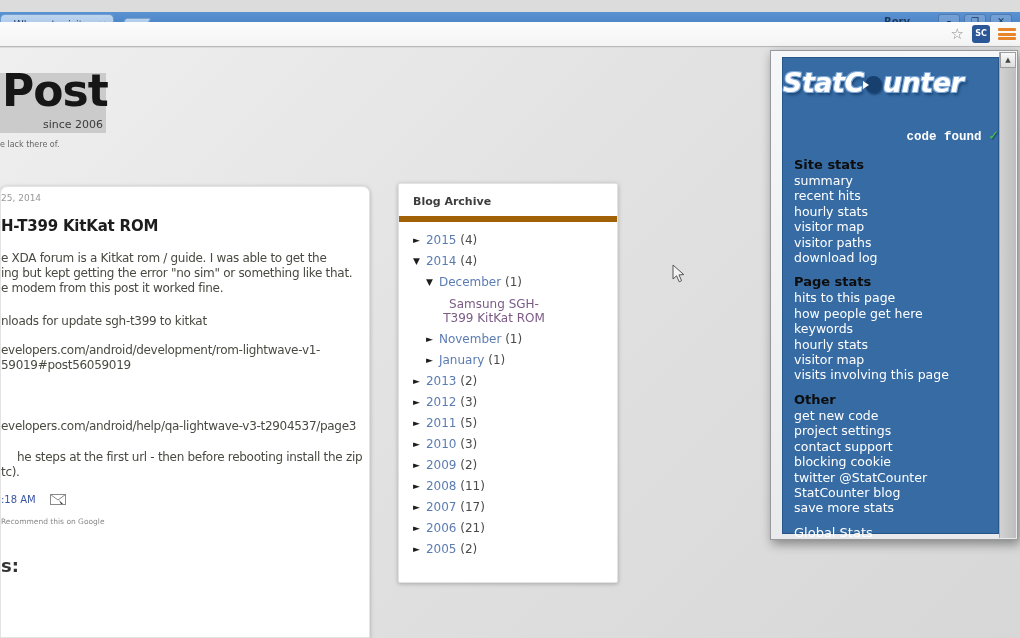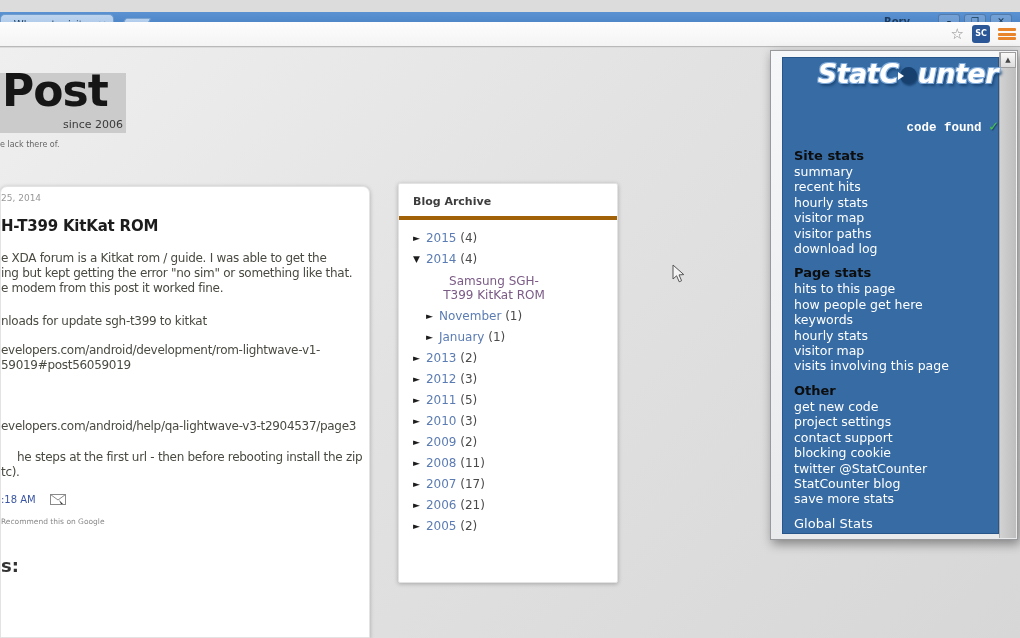--- a/index.html
+++ b/index.html
@@ -31,21 +31,21 @@
   .ext-badge { width:18px; height:18px; background:#2b5797; border-radius:3px; color:#fff;
     font-size:8px; font-weight:bold; text-align:center; line-height:18px; }
   .menu-icon { width:18px; height:14px; display:flex; flex-direction:column; justify-content:space-between; padding:1px 0;}
   .menu-icon i { display:block; height:3px; background:#e8842a; border-radius:1px; }
 
   
   .page { position:absolute; left:0; top:48px; width:1020px; height:590px;
     background:linear-gradient(135deg,#efefef 0%,#e2e2e2 45%,#d7d7d7 100%); }
 
   
-  .blog-header-box { position:absolute; left:0; top:25px; width:126px; height:60px; background:#cbcbcb; }
+  .blog-header-box { position:absolute; left:0; top:25px; width:106px; height:60px; background:#cbcbcb; }
   .blog-title { position:absolute; left:2px; top:-8px; font-size:44px; font-weight:bold; color:#161616; letter-spacing:-1px; }
   .blog-subtitle { position:absolute; right:3px; bottom:2px; font-size:11px; color:#3a3a3a; }
   .blog-tagline { position:absolute; left:0; top:92px; font-size:8px; color:#666; }
 
   
   .post-panel { position:absolute; left:0; top:138px; width:370px; height:452px;
     background:#fff; border:1px solid #e3e3e3; border-radius:7px 7px 0 0;
     box-shadow:0 1px 4px rgba(0,0,0,.25); overflow:hidden; }
   .pp { position:absolute; left:0; white-space:nowrap; }
   .pp-date { top:6px; font-size:9px; color:#989898; }
@@ -60,21 +60,21 @@
   .pp-time { font-size:10px; color:#3a55a4; }
   .envelope { width:16px; height:11px; }
   .pp-recommend { top:330px; font-size:7.5px; color:#888; }
   .pp-comments { top:368px; font-size:18px; font-weight:bold; color:#333; }
 
   
   .arch-panel { position:absolute; left:398px; top:135px; width:220px; height:400px;
     background:#fff; border:1px solid #e3e3e3; border-radius:2px;
     box-shadow:0 1px 4px rgba(0,0,0,.25); }
   .arch-head { padding:11px 0 8px 14px; font-size:11px; font-weight:bold; color:#3d3d3d;
-    border-bottom:4px solid #a16207; }
+    border-bottom:6px solid #a16207; }
   .arch-list { padding:12px 0 0 14px; }
   .arch-item { margin-bottom:8px; font-size:12px; line-height:13px; }
   .arch-item.ind1 { padding-left:13px; }
   .arch-item.ind2 { padding-left:22px; }
   .tri { font-size:9px; color:#1d1d1d; margin-right:6px; vertical-align:1px; }
   .alink { color:#5b7cb3; }
   .alink.visited { color:#7b5b86; display:inline-block; width:118px; text-align:center; line-height:14px; }
   .cnt { color:#4a4a4a; }
 
   
@@ -84,21 +84,21 @@
   .sc-popup { position:absolute; left:770px; top:2px; width:248px; height:490px;
     background:linear-gradient(#f6f7f8,#e9eaec); border:1px solid #97999c;
     box-shadow:2px 4px 10px rgba(0,0,0,.40); }
   .sc-panel { position:absolute; left:11px; top:6px; width:217px; height:477px;
     background:#366ba3; border:1px solid #28568a; }
   .sc-scrollbar { position:absolute; right:1px; top:1px; bottom:1px; width:17px;
     background:linear-gradient(90deg,#d2d2d2,#bebebe); border-left:1px solid #a8a8a8; }
   .sc-scroll-up { position:absolute; top:0; left:0; width:16px; height:16px;
     background:linear-gradient(#fafafa,#dcdcdc); border:1px solid #9e9e9e;
     font-size:7px; color:#444; text-align:center; line-height:14px; }
-  .sc-logo { padding-top:0; text-align:right; white-space:nowrap; }
+  .sc-logo { padding-top:9px; text-align:left; white-space:nowrap; }
   .logo-txt { font-size:27px; font-weight:800; color:#fff; letter-spacing:-0.5px; font-style:italic;
     text-shadow:-1px -1px 0 #7fa9d8, 1px -1px 0 #7fa9d8, -1px 1px 0 #7fa9d8, 1px 1px 0 #7fa9d8, 2px 3px 3px #1b4676; }
   .logo-o { display:inline-block; width:17px; height:17px; background:#17406e; border-radius:50%;
     margin:0 1px -1px 1px; position:relative; box-shadow:1px 2px 2px #1b4676; }
   .logo-o::before { content:""; position:absolute; left:-2px; top:5px; width:0; height:0;
     border-top:4px solid transparent; border-bottom:4px solid transparent; border-left:6px solid #fff; }
   .sc-status { text-align:right; margin:28px 0 12px; font-size:12.5px; font-weight:bold; color:#fff;font-family:Liberation Mono, monospace; }
   .sc-check { color:#46c24a; font-size:15px; text-shadow:1px 1px 1px rgba(0,0,0,.4); }
   .sc-sections { padding-left:11px; }
   .sc-section { margin-bottom:9px; }
@@ -167,20 +167,21 @@
       </div>
       <div class="pp pp-recommend">Recommend this on Google</div>
       <div class="pp pp-comments">s:</div>
     </div>
 
     <div class="arch-panel">
       <div class="arch-head">Blog Archive</div>
       <div class="arch-list">
           <div class="arch-item ind0"><span class="tri">►</span><span class="alink">2015</span><span class="cnt"> (4)</span></div>
           <div class="arch-item ind0"><span class="tri">▼</span><span class="alink">2014</span><span class="cnt"> (4)</span></div>
+          <div class="arch-item ind1"><span class="tri">▼</span><span class="alink">December</span><span class="cnt"> (1)</span></div>
           <div class="arch-item ind2" style="margin-top: 2px;"><span class="alink visited">Samsung SGH-T399 KitKat ROM</span></div>
           <div class="arch-item ind1" style="margin-top: 8px;"><span class="tri">►</span><span class="alink">November</span><span class="cnt"> (1)</span></div>
           <div class="arch-item ind1"><span class="tri">►</span><span class="alink">January</span><span class="cnt"> (1)</span></div>
           <div class="arch-item ind0" style="margin-top: 6px;"><span class="tri">►</span><span class="alink">2013</span><span class="cnt"> (2)</span></div>
           <div class="arch-item ind0"><span class="tri">►</span><span class="alink">2012</span><span class="cnt"> (3)</span></div>
           <div class="arch-item ind0"><span class="tri">►</span><span class="alink">2011</span><span class="cnt"> (5)</span></div>
           <div class="arch-item ind0"><span class="tri">►</span><span class="alink">2010</span><span class="cnt"> (3)</span></div>
           <div class="arch-item ind0"><span class="tri">►</span><span class="alink">2009</span><span class="cnt"> (2)</span></div>
           <div class="arch-item ind0"><span class="tri">►</span><span class="alink">2008</span><span class="cnt"> (11)</span></div>
           <div class="arch-item ind0"><span class="tri">►</span><span class="alink">2007</span><span class="cnt"> (17)</span></div>

